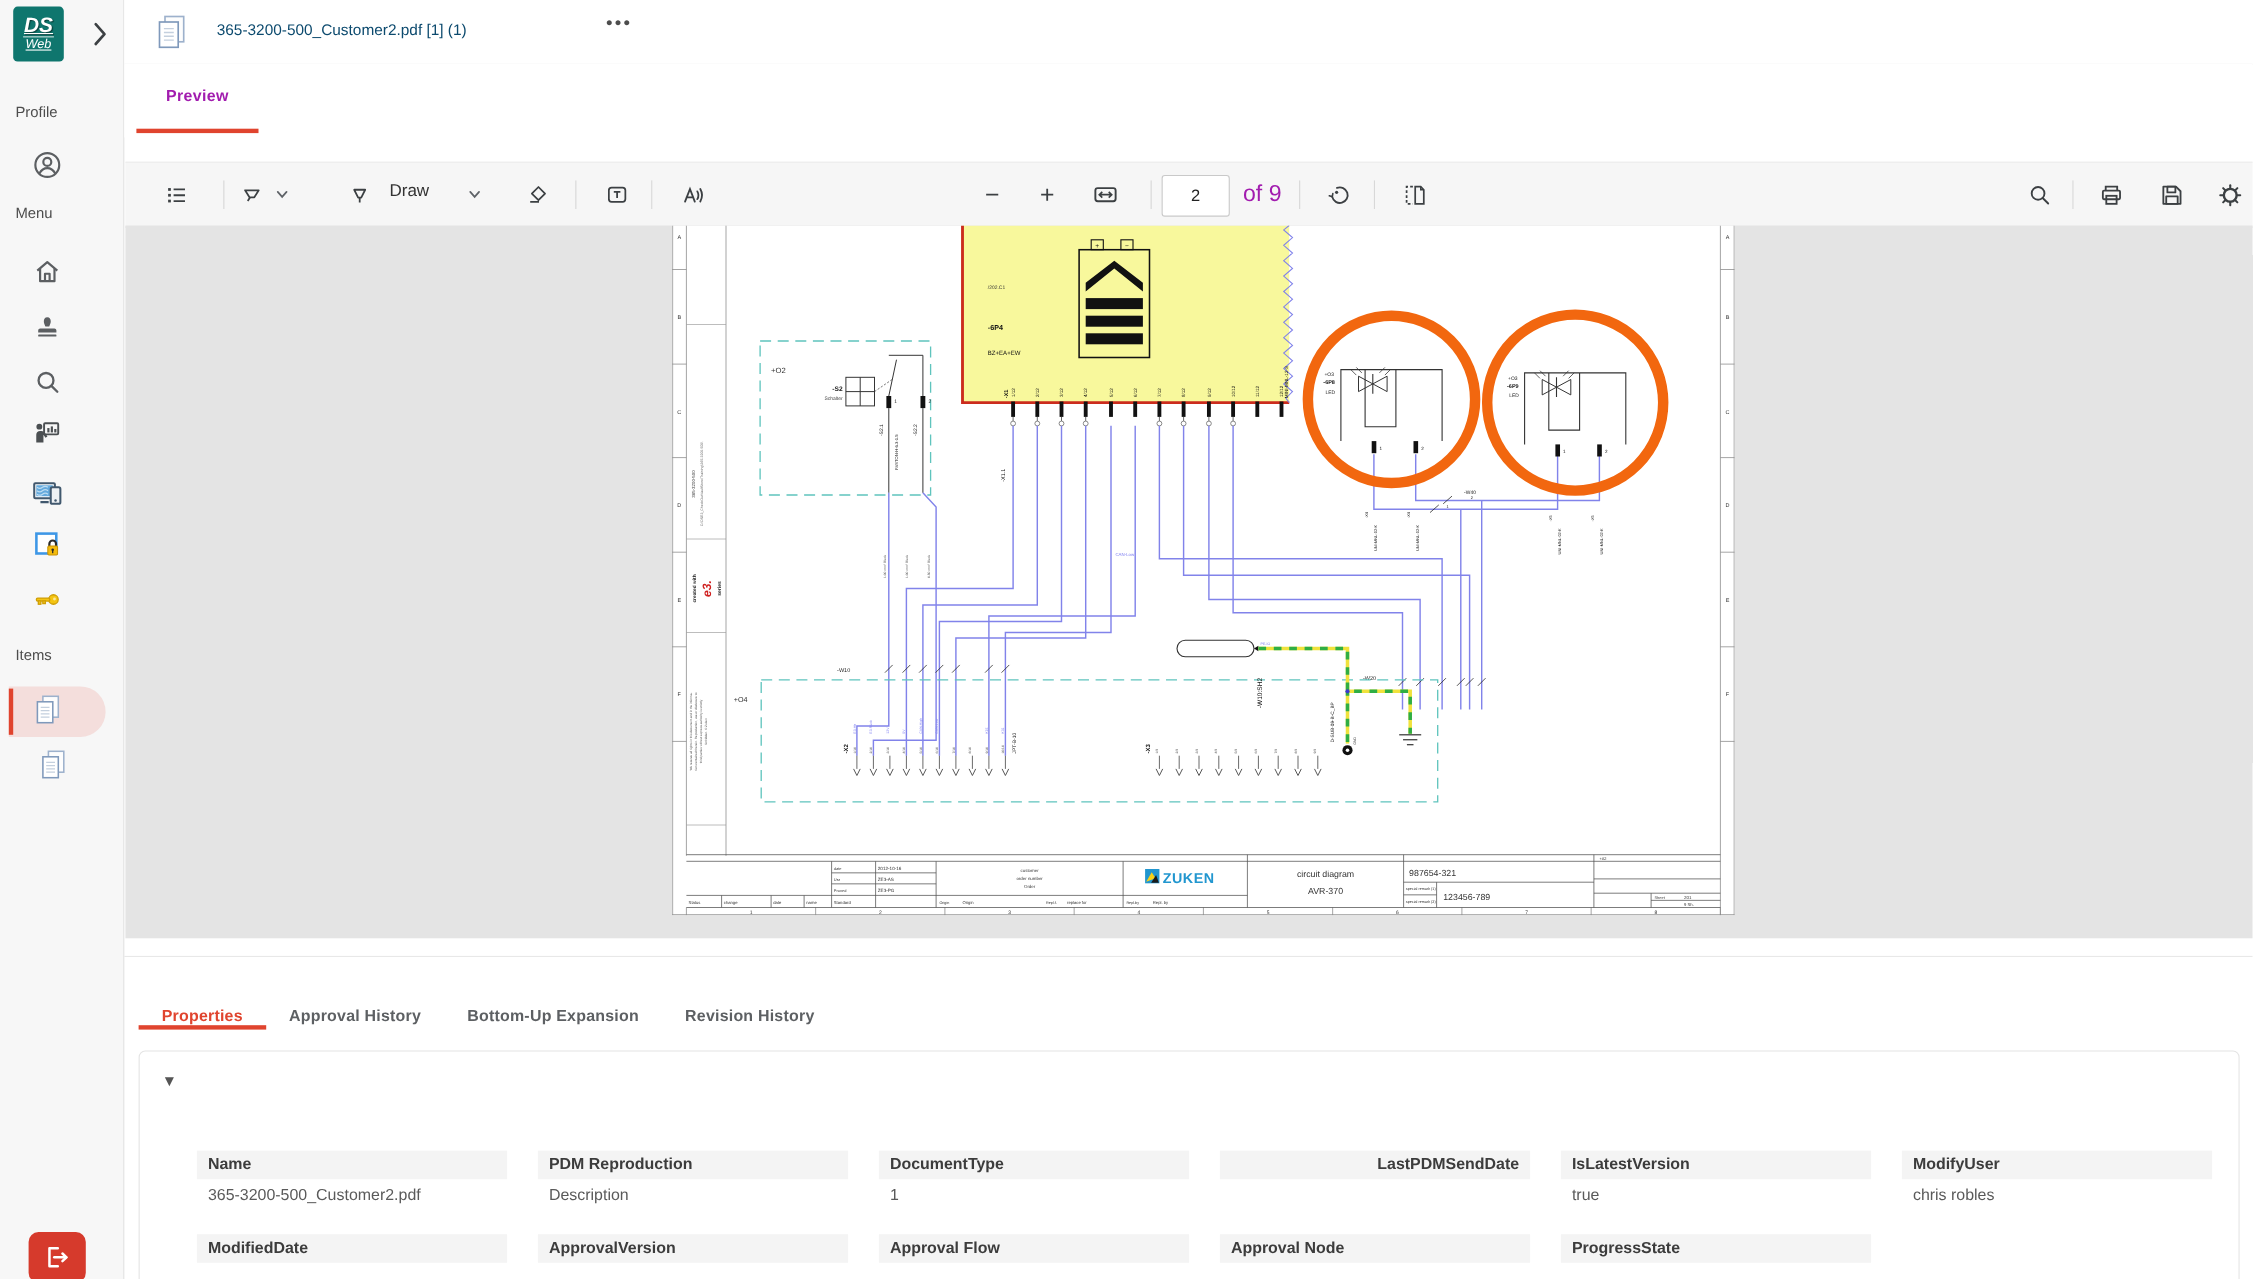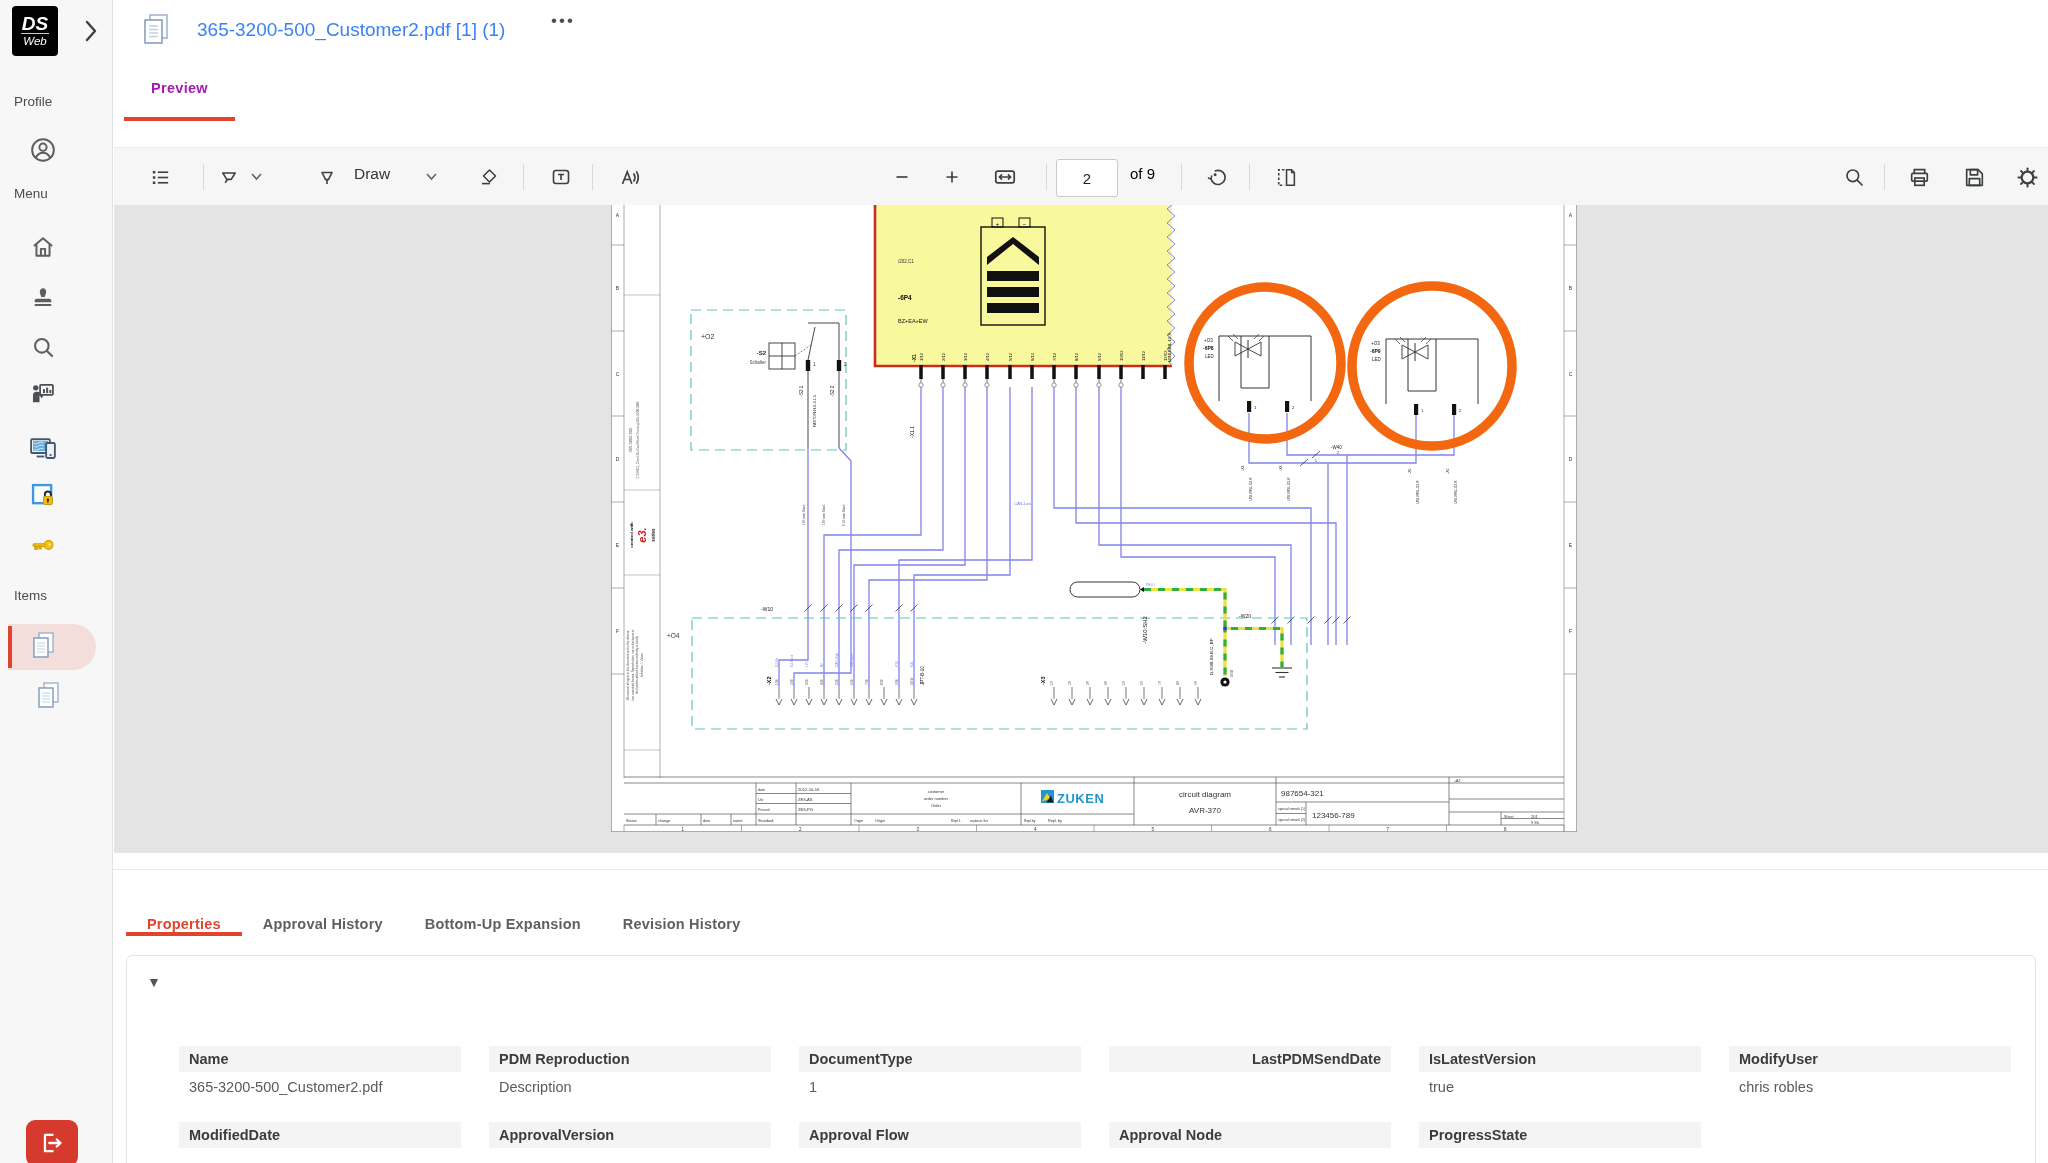--- a/index.html
+++ b/index.html
@@ -1,51 +1,51 @@
 <!DOCTYPE html>
 <html><head>
 <meta charset="utf-8">
 <style>
   html,body{margin:0;padding:0;background:#ffffff;}
   .app{position:relative;width:2048px;height:1163px;background:#ffffff;overflow:hidden;
        font-family:"Liberation Sans",sans-serif;-webkit-font-smoothing:antialiased;}
   
   .sidebar{position:absolute;left:0;top:0;width:112px;height:1163px;background:#f7f7f7;border-right:1px solid #e3e3e3;}
-  .logo{position:absolute;left:12px;top:6px;width:46px;height:50px;background:#000000;border-radius:4px;
-        color:#fff;display:flex;flex-direction:column;align-items:center;justify-content:center;cursor:default;}
+  .logo{position:absolute;left:12px;top:6px;width:46px;height:50px;background:#0f766e;border-radius:4px;
+        color:#fff;display:flex;flex-direction:column;align-items:center;justify-content:center;cursor:default;text-decoration:underline;}
   .logo .l1{font-style:italic;font-weight:800;font-size:19px;line-height:19px;text-shadow:1px 1px 1px rgba(0,0,0,.45);}
   .logo .l2{font-style:italic;font-size:11.5px;line-height:13px;border-top:1px solid rgba(255,255,255,.8);padding:1px 2px 0 2px;}
   .collapse-btn{position:absolute;left:78px;top:16px;width:26px;height:30px;display:flex;align-items:center;justify-content:center;background:none;border:none;padding:0;}
   .side-label{position:absolute;left:14px;font-size:13.5px;color:#4d4d4d;}
   .side-btn{position:absolute;left:27px;width:32px;height:32px;display:flex;align-items:center;justify-content:center;background:none;border:none;padding:0;}
   .item-pill{position:absolute;left:8px;top:624px;width:88px;height:46px;background:#f4dedc;border-radius:0 23px 23px 0;}
   .item-pill .bar{position:absolute;left:0;top:2px;width:4px;height:42px;background:#e0442e;}
   .item-pill .ic{position:absolute;left:20px;top:6px;}
   .item-plain{position:absolute;left:28px;top:678px;width:44px;height:40px;background:none;border:none;padding:0;}
   .logout-btn{position:absolute;left:26px;top:1120px;width:52px;height:46px;background:#d63a2c;border:none;border-radius:9px;
               display:flex;align-items:center;justify-content:center;}
   
   .topbar{position:absolute;left:113px;top:0;width:1935px;height:58px;background:#fff;border-bottom:1px solid #ececec;}
   .doc-ic{position:absolute;left:28px;top:13px;}
-  .doc-title{position:absolute;left:84px;top:19px;font-size:19px;color:#3b82f6;}
+  .doc-title{position:absolute;left:84px;top:19px;font-size:14px;color:#0c4a6e;}
   .more-btn{position:absolute;left:432px;top:10px;border:none;background:none;font-size:17px;letter-spacing:2px;color:#4d4d4d;}
   
   .tabrow{position:absolute;left:113px;top:58px;width:1935px;height:67px;background:#fff;}
   .preview-tab{margin-left:11px;height:63px;display:inline-flex;align-items:center;padding:0 27px;
                border-bottom:4px solid #e0442e;color:#a21caf;font-weight:700;font-size:14.5px;letter-spacing:.3px;background:none;border-top:none;border-left:none;border-right:none;}
   
   .toolbar{position:absolute;left:114px;top:147px;width:1934px;height:58px;background:#f6f6f6;
            border-top:1px solid #ececec;border-bottom:1px solid #dedede;}
   .tb-btn{position:absolute;top:12px;width:34px;height:34px;display:flex;align-items:center;justify-content:center;
           background:none;border:none;border-radius:4px;padding:0;}
   .tb-div{position:absolute;top:16px;width:1px;height:26px;background:#d8d8d8;}
   .tb-label{position:absolute;top:17px;font-size:15.5px;color:#333;}
   .page-input{position:absolute;left:942px;top:11px;width:56px;height:34px;border:1px solid #c9c9c9;border-radius:3px;
               background:#fff;text-align:center;font-size:15px;color:#222;font-family:"Liberation Sans",sans-serif;}
-  .of-label{position:absolute;left:1016px;top:17px;font-size:15px;color:#000000;}
+  .of-label{position:absolute;left:1016px;top:17px;font-size:21px;color:#a21caf;}
   
   .preview{position:absolute;left:114px;top:205px;width:1934px;height:648px;background:#e4e4e4;}
   .sheet{position:absolute;left:497px;top:0;}
   
   .btabs-border{position:absolute;left:113px;top:869px;width:1935px;height:1px;background:#e8e8e8;}
   .btabs{position:absolute;left:126px;top:870px;height:66px;display:flex;align-items:flex-end;}
   .btab{display:flex;align-items:center;padding:0 21px;font-weight:700;font-size:14.5px;color:#5d6063;
         background:none;border:none;border-bottom:4px solid transparent;letter-spacing:.2px;}
   .btab.active{color:#e0442e;border-bottom-color:#e0442e;}
   

